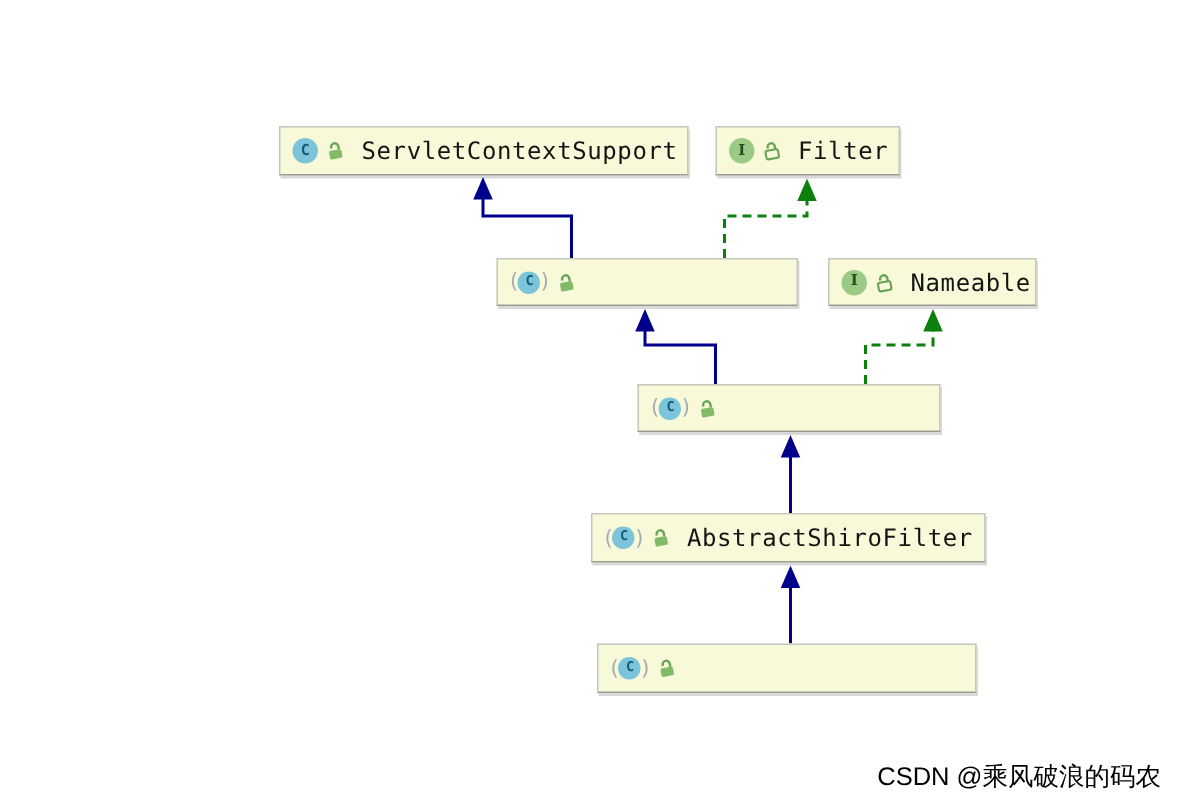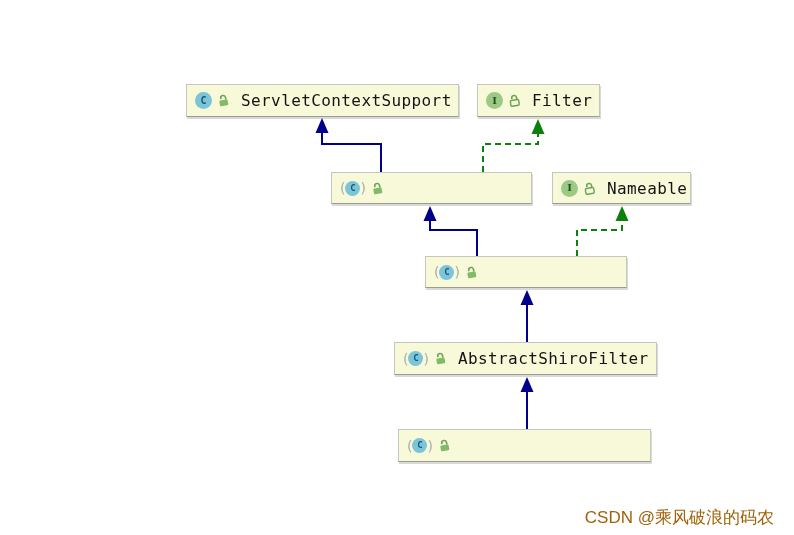--- a/index.html
+++ b/index.html
@@ -13,21 +13,21 @@
   .node .label{margin-left:10px;font-size:16px;letter-spacing:0.4px;color:#141414;white-space:nowrap;}
   .circle{width:17px;height:17px;border-radius:50%;flex:0 0 auto;
           display:flex;align-items:center;justify-content:center;
           font-weight:bold;font-size:10px;line-height:1;}
   .circle.cls{background:#7CC4D9;color:#155A74;font-family:"DejaVu Sans Mono",monospace;}
   .circle.itf{background:#9CCA84;color:#234D23;font-family:"DejaVu Serif",serif;}
   .abstract .circle{width:15px;height:15px;font-size:9px;}
   .paren{color:#a6adb3;font-size:14px;font-family:"DejaVu Sans",sans-serif;
          line-height:1;margin:0 0px;flex:0 0 auto;}
   .lock{width:15px;height:15px;margin-left:4px;flex:0 0 auto;transform:rotate(-10deg);}
-  .watermark{position:absolute;right:20px;bottom:6px;font-size:17px;color:#a16207;
+  .watermark{position:absolute;right:20px;bottom:6px;font-size:17px;color:#000000;
              font-family:"Liberation Sans","DejaVu Sans",sans-serif;
              text-shadow:1px 1px 0 #ffffff;white-space:nowrap;}
 </style>
 </head>
 <body>
 
 <div class="stage">
 
   <svg class="edges" width="794" height="535" viewBox="0 0 794 535">
 

